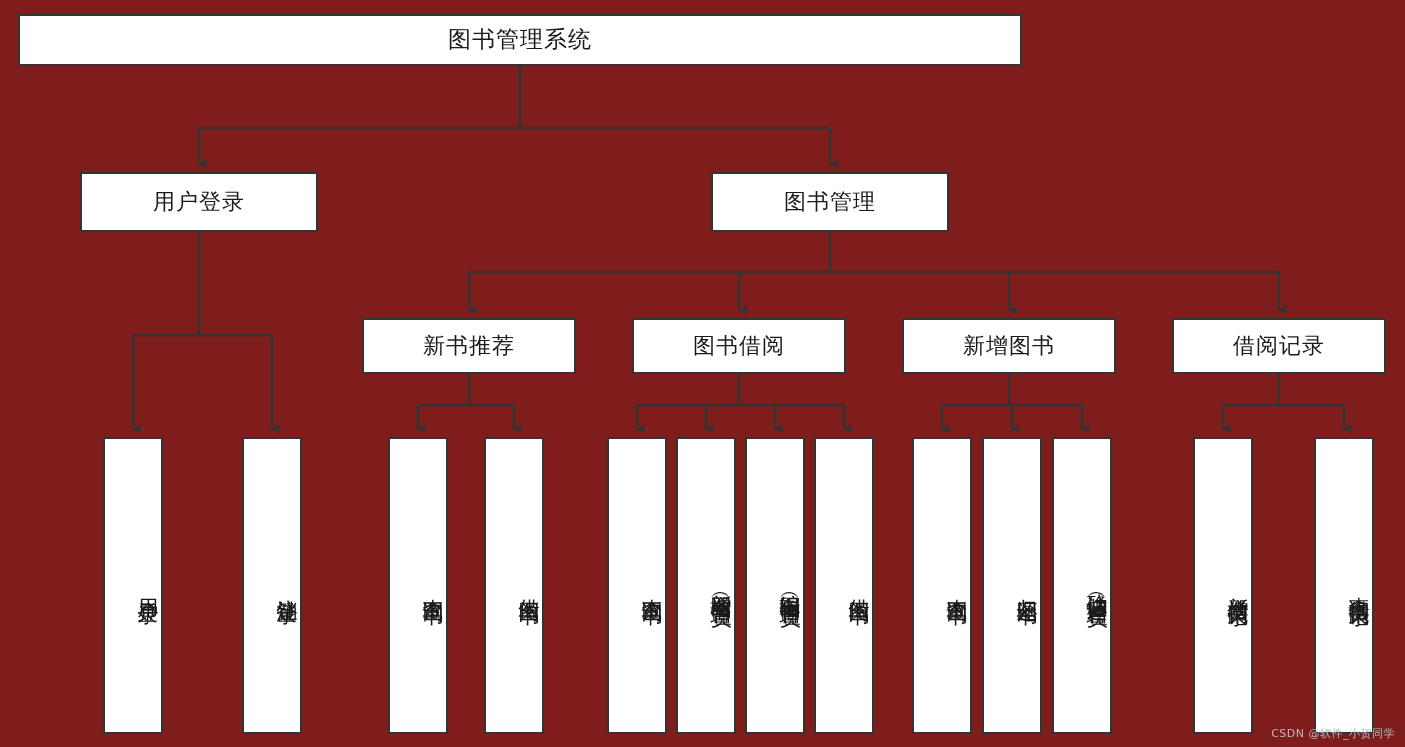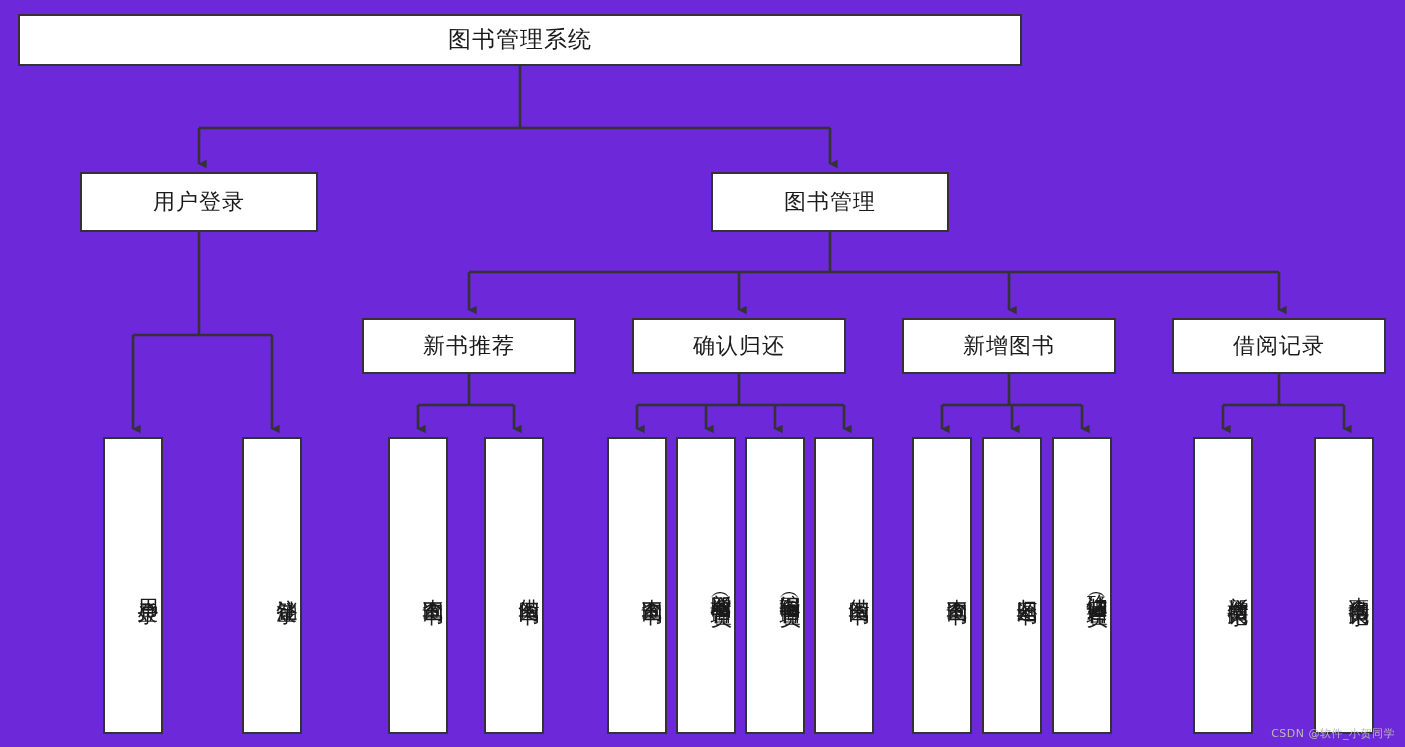--- a/index.html
+++ b/index.html
@@ -8,21 +8,21 @@
     padding: 0;
     background: #ffffff;
   }
   body {
     font-family: "DejaVu Sans", "Liberation Sans", sans-serif;
   }
   #diagram-root {
     position: relative;
     width: 1405px;
     height: 747px;
-    background: #6d28d9;
+    background: #7f1d1d;
     overflow: hidden;
   }
   svg#connector-layer {
     position: absolute;
     left: 0;
     top: 0;
     width: 1405px;
     height: 747px;
     pointer-events: none;
   }
@@ -132,21 +132,21 @@
       <path d="M 1344 405 L 1344 429" marker-end="url(#arrowhead)"></path>
     </g>
   </svg>
 
   <div class="node-box horizontal" id="root-node">图书管理系统</div>
 
   <div class="node-box horizontal" style="left:80px; top:172px; width:238px; height:60px;">用户登录</div>
   <div class="node-box horizontal" style="left:362px; top:318px; width:214px; height:56px;">新书推荐</div>
 
   <div class="node-box horizontal" style="left:711px; top:172px; width:238px; height:60px;">图书管理</div>
-  <div class="node-box horizontal" style="left:632px; top:318px; width:214px; height:56px;">确认归还</div>
+  <div class="node-box horizontal" style="left:632px; top:318px; width:214px; height:56px;">图书借阅</div>
   <div class="node-box horizontal" style="left:902px; top:318px; width:214px; height:56px;">新增图书</div>
   <div class="node-box horizontal" style="left:1172px; top:318px; width:214px; height:56px;">借阅记录</div>
 
   <div class="node-box vertical" style="left:103px; top:437px; width:60px; height:297px;">
     <span class="vlabel">用户登录</span>
   </div>
   <div class="node-box vertical" style="left:242px; top:437px; width:60px; height:297px;">
     <span class="vlabel">注销登录</span>
   </div>
 

